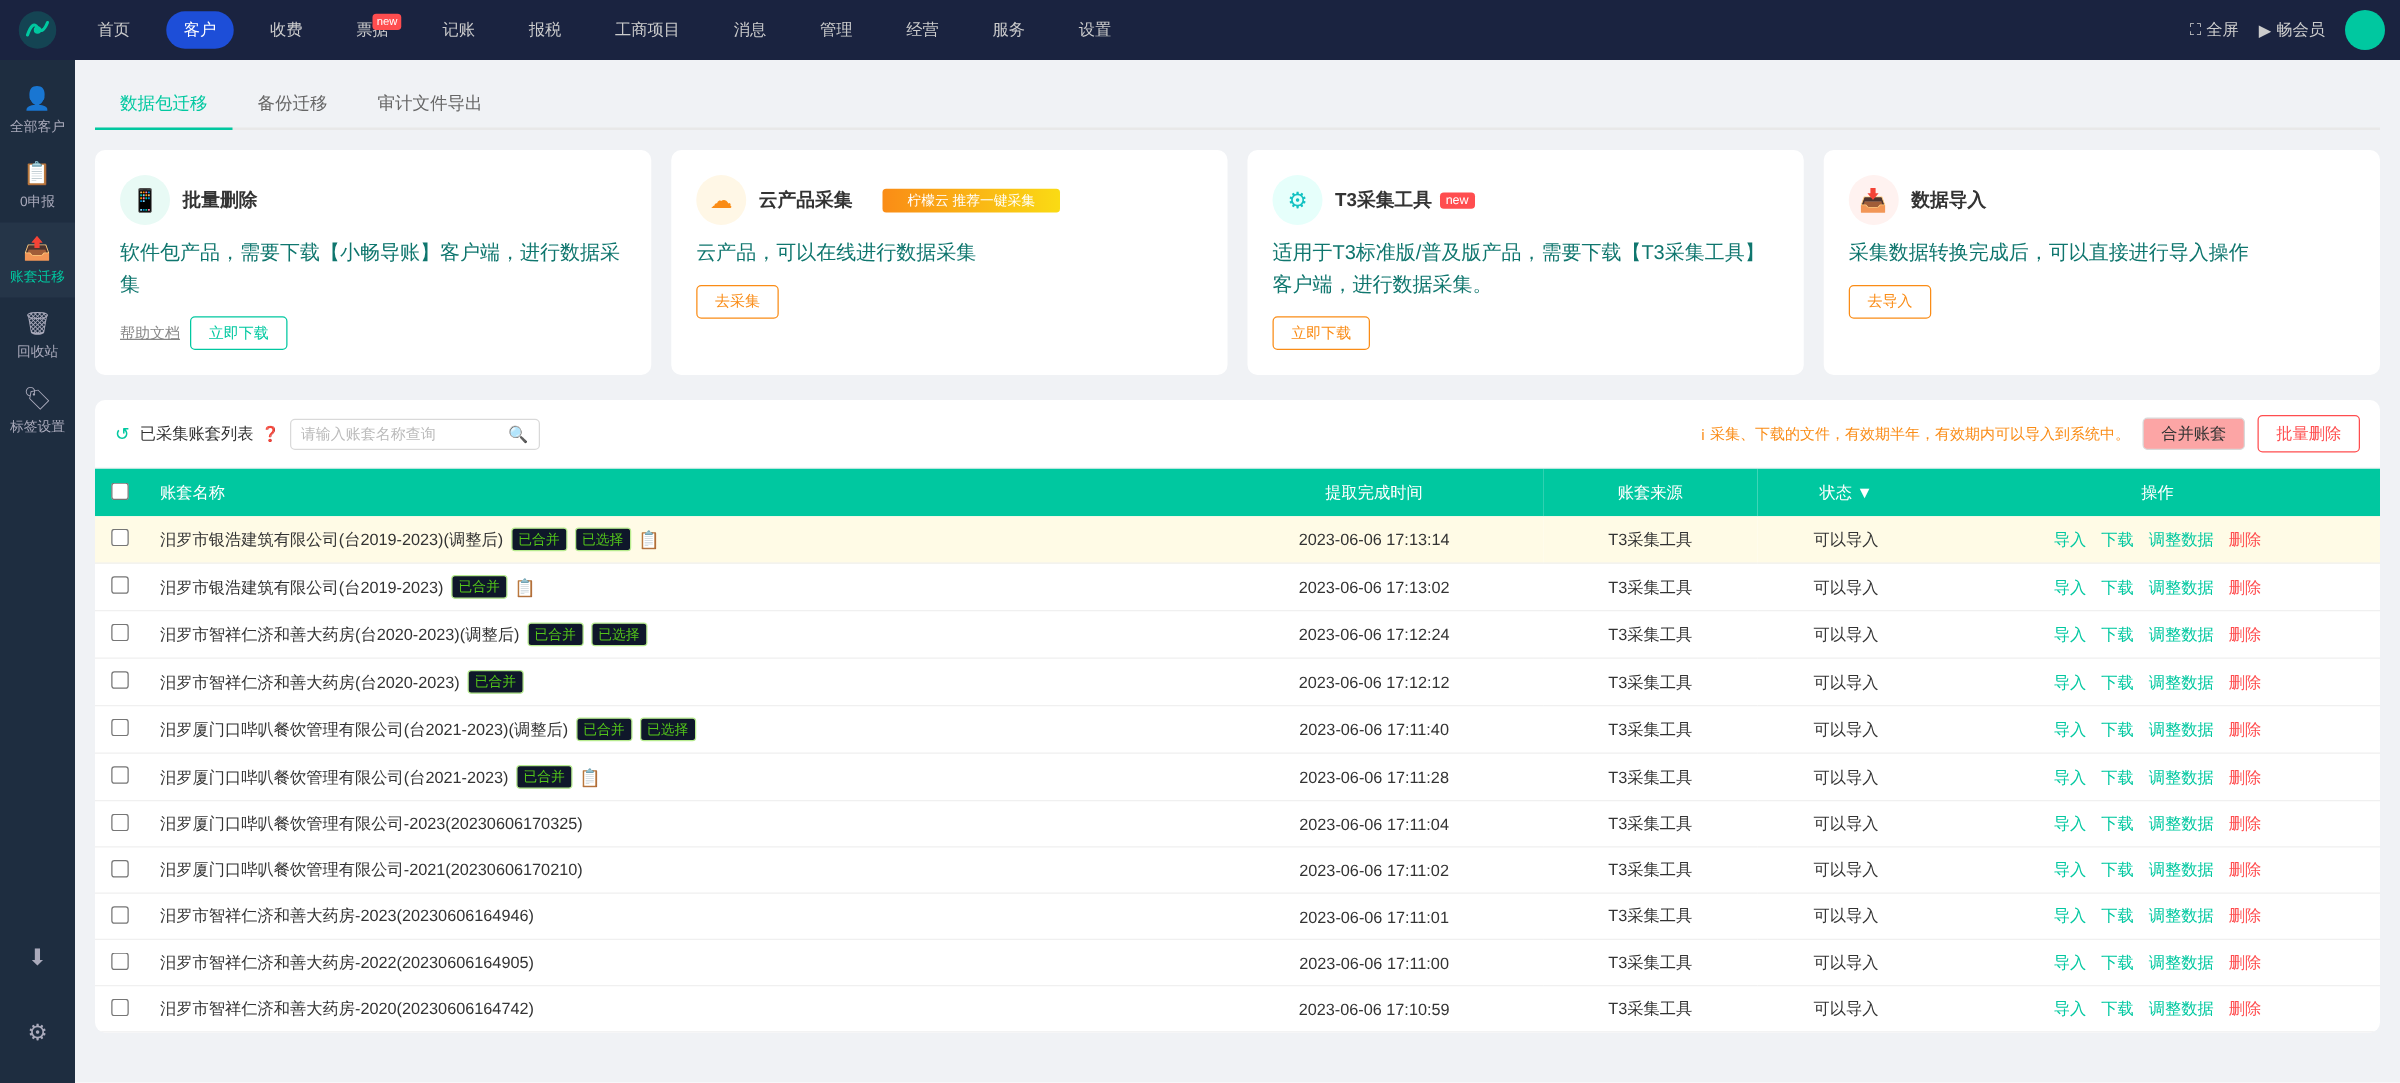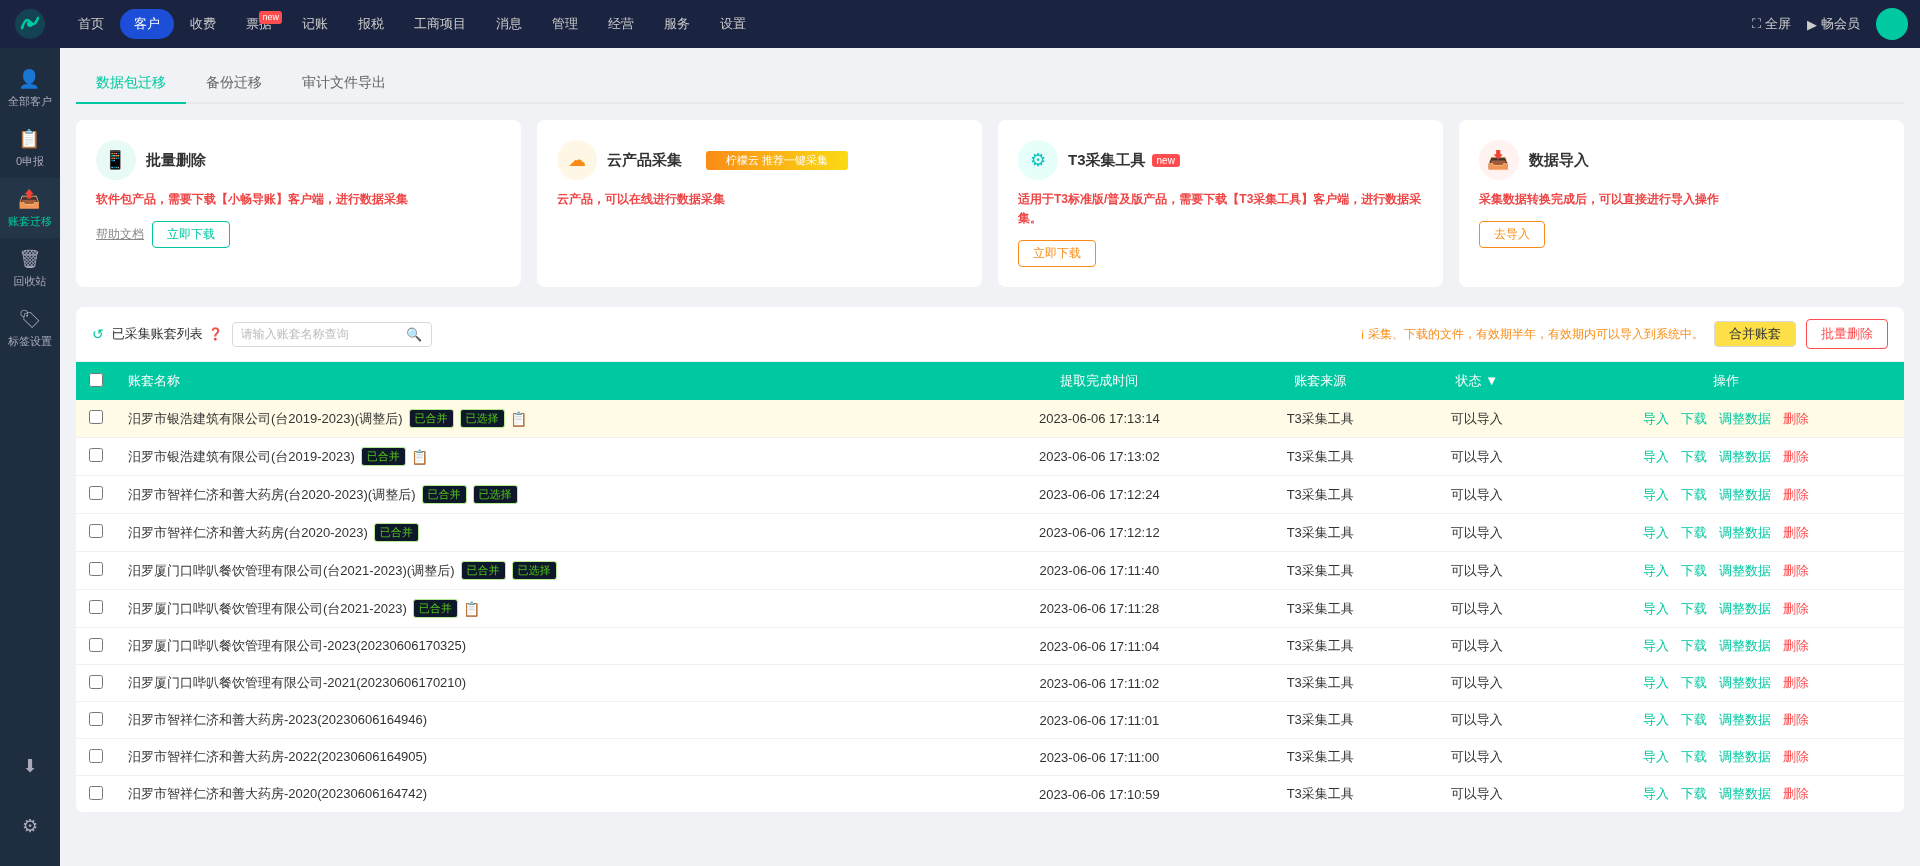--- a/index.html
+++ b/index.html
@@ -18,21 +18,21 @@
     }
     .top-nav .logo {
       width: 36px;
       height: 36px;
       margin-right: 16px;
       display: flex;
       align-items: center;
       justify-content: center;
     }
     .top-nav .logo svg { width: 32px; height: 32px; }
-    .nav-items { display: flex; align-items: center; flex: 1; gap: 2px; }
+    .nav-items { display: flex; align-items: center; flex: 1; gap: 15px; }
     .nav-item {
       color: #ccc;
       padding: 6px 14px;
       cursor: pointer;
       border-radius: 4px;
       font-size: 13px;
       position: relative;
       white-space: nowrap;
     }
     .nav-item.active {
@@ -172,25 +172,24 @@
     .icon-green { background: #e8faf5; color: #00c8a0; }
     .icon-orange { background: #fff7e6; color: #fa8c16; }
     .icon-teal { background: #e6fffb; color: #13c2c2; }
     .icon-red { background: #fff2f0; color: #ff4d4f; }
     .tool-card-title {
       font-size: 15px;
       font-weight: 600;
       color: #333;
     }
     .tool-card-desc {
-      color: #ef4444;
-      font-size: 12px;
+      color: #0f766e;
+      font-size: 16px;
       line-height: 1.6;
       margin-bottom: 12px;
-      font-weight: bold;
     }
     .tool-card-actions {
       display: flex;
       align-items: center;
       gap: 8px;
     }
     .btn-link {
       color: #888;
       font-size: 12px;
       cursor: pointer;
@@ -281,21 +280,21 @@
     }
     .tip-text {
       color: #fa8c16;
       font-size: 12px;
       display: flex;
       align-items: center;
       gap: 4px;
     }
     .btn-default {
       border: 1px solid #d9d9d9;
-      background: #fde047;
+      background: #fca5a5;
       color: #333;
       padding: 3px 14px;
       border-radius: 4px;
       cursor: pointer;
       font-size: 13px;
     }
     .btn-danger {
       border: 1px solid #ff4d4f;
       background: #fff;
       color: #ff4d4f;
@@ -454,20 +453,23 @@
 
     <div class="tool-card">
       <div class="tool-card-header">
         <div class="tool-card-icon icon-orange">☁</div>
         <div style="display:flex;align-items:center;gap:24px">
           <div class="tool-card-title">云产品采集</div>
           <span class="tag-badge">柠檬云 推荐一键采集</span>
         </div>
       </div>
       <div class="tool-card-desc">云产品，可以在线进行数据采集</div>
+      <div class="tool-card-actions">
+        <button class="btn-outline">去采集</button>
+      </div>
     </div>
 
     <div class="tool-card">
       <div class="tool-card-header">
         <div class="tool-card-icon icon-teal">⚙</div>
         <div style="display:flex;align-items:center">
           <div class="tool-card-title">T3采集工具</div>
           <span class="new-tag">new</span>
         </div>
       </div>

